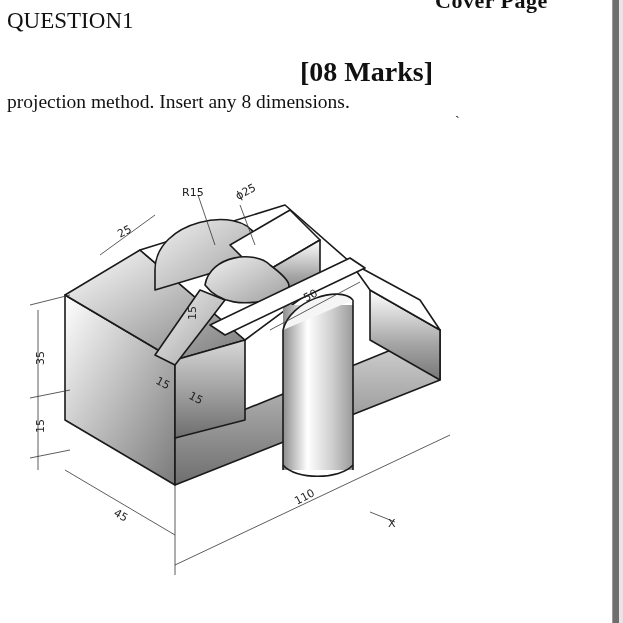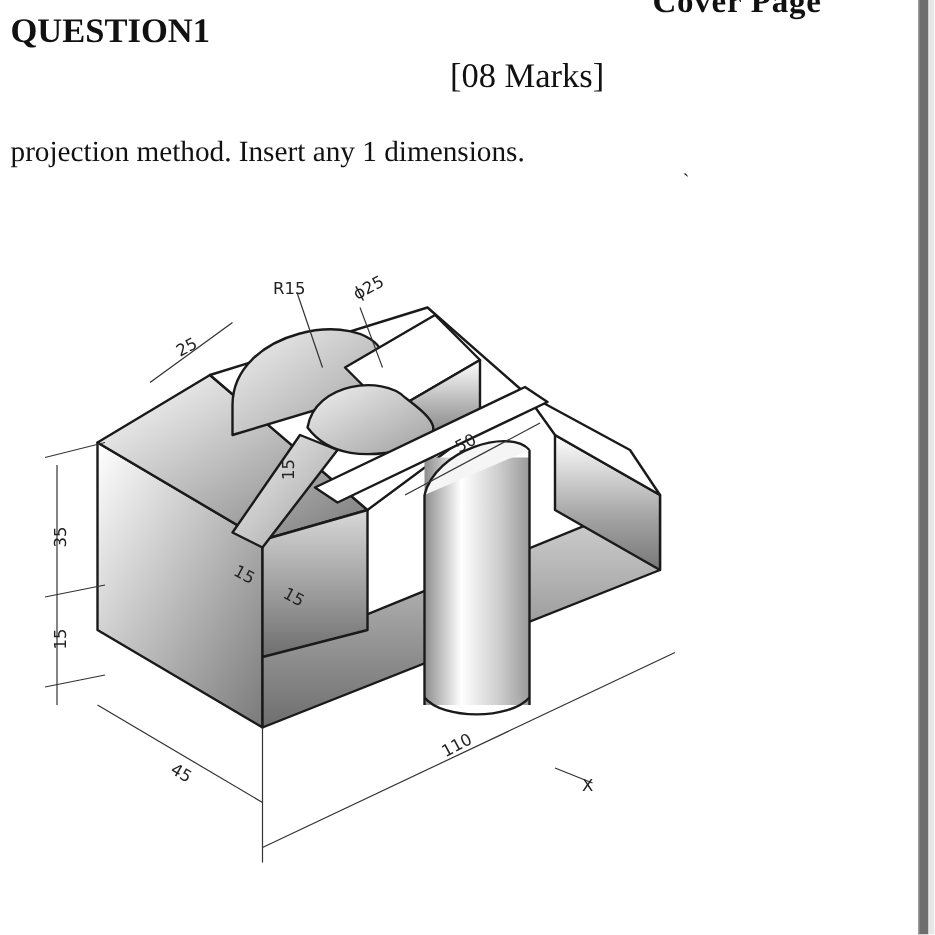--- a/index.html
+++ b/index.html
@@ -1,38 +1,38 @@
 <!DOCTYPE html>
 <html><head>
 <meta charset="utf-8">
 <style>
   html, body { margin:0; padding:0; }
   body {
     width:623px; height:623px; background:#ffffff; position:relative; overflow:hidden;
     font-family:"Liberation Serif", "DejaVu Serif", serif; color:#111;
   }
   .cover { position:absolute; left:435px; top:-12px; font-size:22px; font-weight:bold; letter-spacing:0.5px; }
-  .qtitle { position:absolute; left:7px; top:8px; font-size:23px; font-weight:bold; }
-  .marks { position:absolute; left:300px; top:38px; font-size:23px; font-weight:normal; }
+  .qtitle { position:absolute; left:7px; top:8px; font-size:23px; font-weight:normal; }
+  .marks { position:absolute; left:300px; top:56px; font-size:28px; font-weight:bold; }
   .instr { position:absolute; left:7px; top:90px; font-size:19.5px; line-height:24px; width:580px; }
   .tick { position:absolute; left:455px; top:114px; font-size:14px; }
   .rightbar { position:absolute; left:612px; top:0; width:6px; height:623px; background:#6e6e6e;
               border-left:1px solid #999; }
   .rightedge { position:absolute; left:619px; top:0; width:4px; height:623px; background:#e6e6e6; }
   svg.fig { position:absolute; left:0; top:160px; }
   .dimtxt { font-family:"DejaVu Sans", sans-serif; font-size:11px; fill:#222; }
 </style>
 </head>
 <body>
 
 <div class="cover">Cover Page</div>
 <div class="qtitle">QUESTION1</div>
 <div class="marks">[08 Marks]</div>
 <div class="instr">
-  <div>projection method. Insert any 1 dimensions.</div>
+  <div>projection method. Insert any 8 dimensions.</div>
 </div>
 <div class="tick">`</div>
 
 <svg class="fig" width="600" height="440" viewBox="0 160 600 440">
   <defs>
     <linearGradient id="gLeft" x1="0" y1="0" x2="1" y2="1">
       <stop offset="0" stop-color="#ffffff"></stop>
         <stop offset="0.5" stop-color="#bdbdbd"></stop>
         <stop offset="1" stop-color="#7a7a7a"></stop>
     </linearGradient>

